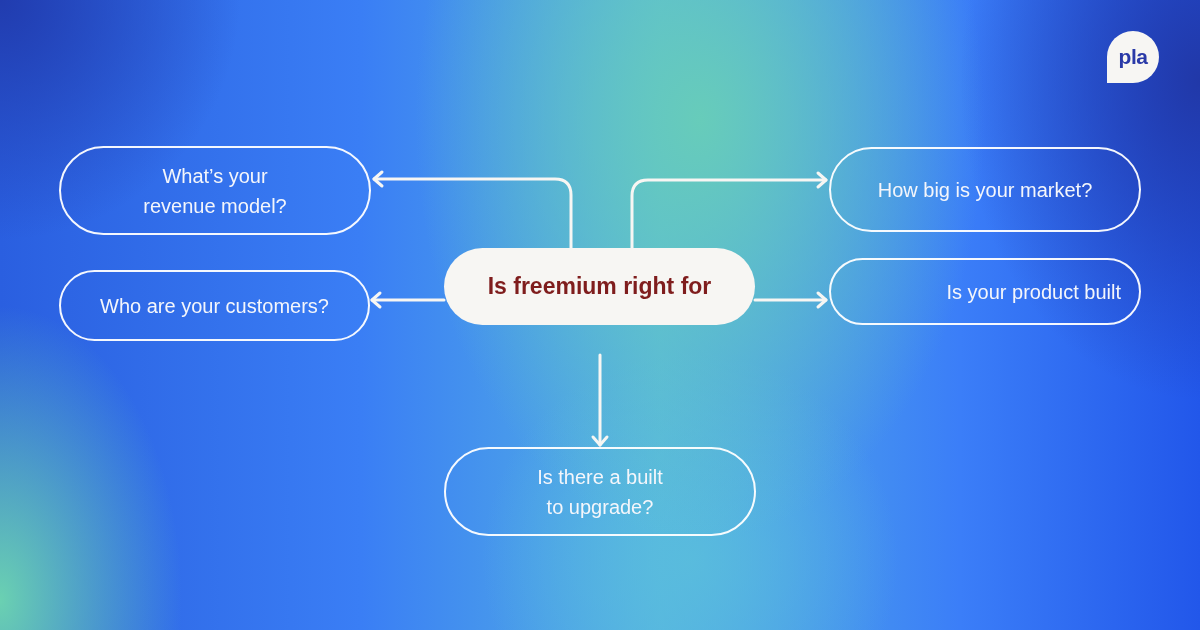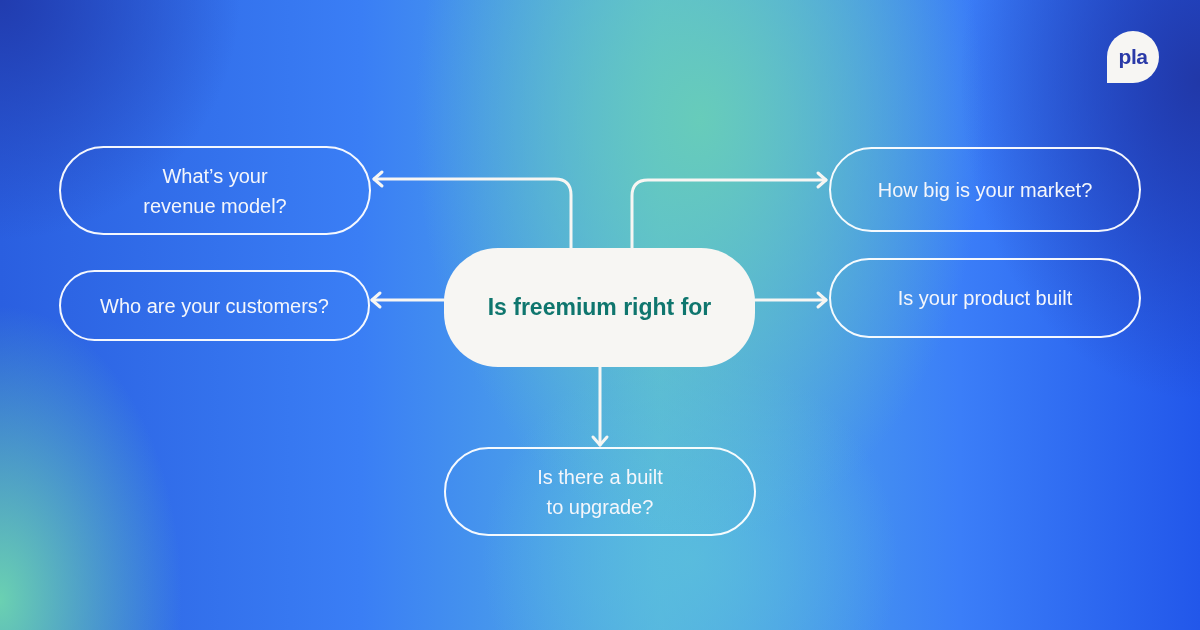--- a/index.html
+++ b/index.html
@@ -10,23 +10,23 @@
       radial-gradient(ellipse 380px 560px at 700px 120px, rgba(103,204,186,1), rgba(103,204,186,0) 75%),
       radial-gradient(ellipse 260px 260px at 690px 560px, rgba(90,190,220,0.85), rgba(90,190,220,0) 80%),
       radial-gradient(ellipse 300px 400px at 1200px 80px, rgba(33,56,168,1), rgba(33,56,168,0) 80%),
       radial-gradient(ellipse 300px 300px at 0px 0px, rgba(33,60,175,1), rgba(33,60,175,0) 80%),
       linear-gradient(90deg, #2a5fe0 0%, #3a7ef5 30%, #55b3e2 55%, #3b7ef8 80%, #2257ea 100%);
   }
   svg.links { position:absolute; left:0; top:0; width:1200px; height:630px; }
   .node { position:absolute; box-sizing:border-box; border:2px solid rgba(255,255,255,0.95); border-radius:46px;
     display:flex; align-items:center; justify-content:center; text-align:center; color:#f4f6fb;
     font-size:20px; line-height:30px; padding:0 18px; }
-  .center { position:absolute; box-sizing:border-box; left:444px; top:248px; width:311px; height:119px;
+  .center { position:absolute; box-sizing:border-box; left:444px; top:248px; width:311px; height:77px;
     background:#f7f6f3; border-radius:54px; display:flex; align-items:center; justify-content:center;
-    text-align:center; color:#0f766e; font-weight:bold; font-size:23px; line-height:31px; padding:0 14px; }
+    text-align:center; color:#7f1d1d; font-weight:bold; font-size:23px; line-height:31px; padding:0 14px; }
   .logo { position:absolute; left:1107px; top:31px; width:52px; height:52px; background:#f7f6f3;
     border-radius:26px 26px 26px 0; display:flex; align-items:center; justify-content:center;
     color:#2a3aa8; font-weight:bold; font-size:21px; letter-spacing:-0.5px; }
 </style>
 </head>
 <body>
 
 <div class="bg"></div>
 
 <svg class="links" viewBox="0 0 1200 630">
@@ -57,21 +57,21 @@
 </div>
 
 <div class="node" style="left:59px; top:270px; width:311px; height:71px;">
   <div>Who are your customers?</div>
 </div>
 
 <div class="node" style="left:829px; top:147px; width:312px; height:85px;">
   <div>How big is your market?</div>
 </div>
 
-<div class="node" style="left:829px; top:258px; width:312px; height:80px;">
+<div class="node" style="left:829px; top:258px; width:312px; height:67px;justify-content:flex-end;">
   <div>
       <div>Is your product built</div>
     </div>
 </div>
 
 <div class="node" style="left:444px; top:447px; width:312px; height:89px;">
   <div>
       <div>Is there a built</div>
       <div>to upgrade?</div>
     </div>

